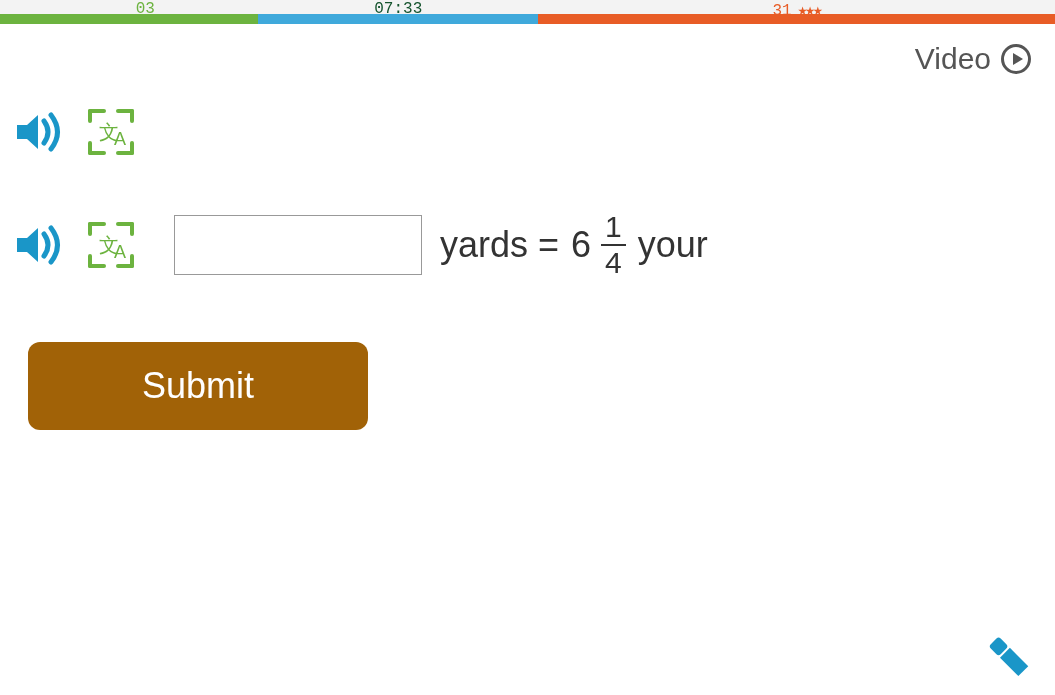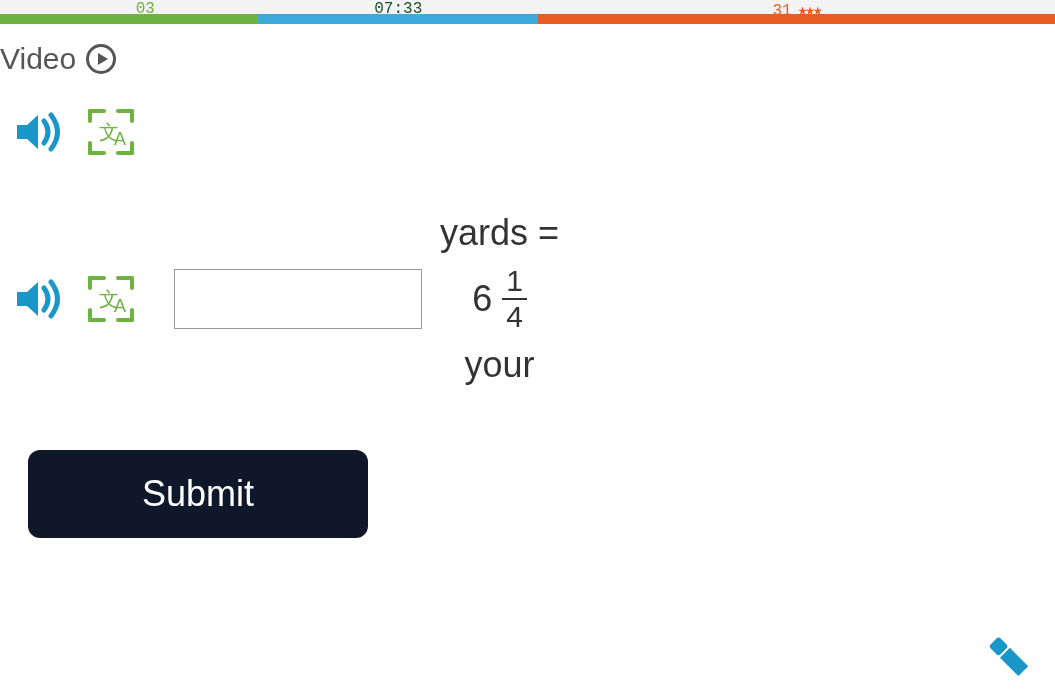--- a/index.html
+++ b/index.html
@@ -31,21 +31,21 @@
       color:#999;
       align-items:flex-start;
       overflow:hidden;
     }
     .hr1 { width:24.5%; text-align:center; color:#6cb33f;padding-left:32px;}
     .hr2 { width:26.5%; text-align:center; color:#14532d;}
     .hr3 { width:49%; color:#e85c26; display:flex; justify-content:center; align-items:flex-end; gap:6px;}
     .stars { color:#e85c26; letter-spacing:-2px;}
     .video-row {
       display: flex;
-      justify-content: flex-start;
+      justify-content: flex-end;
       align-items: center;
       padding: 18px 24px 10px 0;
       gap: 10px;
     }
     .video-link {
       font-size: 30px;
       color: #555;
       cursor: pointer;
       display: flex;
       align-items: center;
@@ -113,42 +113,41 @@
       font-size: 30px;
       padding: 4px 10px;
       color: #333;
     }
     .equation-text {
       font-size: 36px;
       color: #333;
       display: flex;
       align-items: center;
       gap: 12px;
-      flex-direction: column;
     }
     .mixed {
       display: inline-flex;
       align-items: center;
       gap: 10px;
     }
     .frac {
       display: inline-flex;
       flex-direction: column;
       align-items: center;
       line-height: 1;
       font-size: 30px;
     }
     .frac .num { border-bottom: 2.5px solid #333; padding: 0 4px 2px; }
     .frac .den { padding-top: 2px; }
     .submit-btn {
       margin-top: 64px;
       margin-left: 14px;
       width: 340px;
       height: 88px;
-      background: #0f172a;
+      background: #a16207;
       border: none;
       border-radius: 12px;
       color: #fff;
       font-size: 36px;
       font-family: Verdana, Geneva, sans-serif;
       cursor: pointer;
     }
     .scratch-icon {
       position: absolute;
       bottom: 8px;

